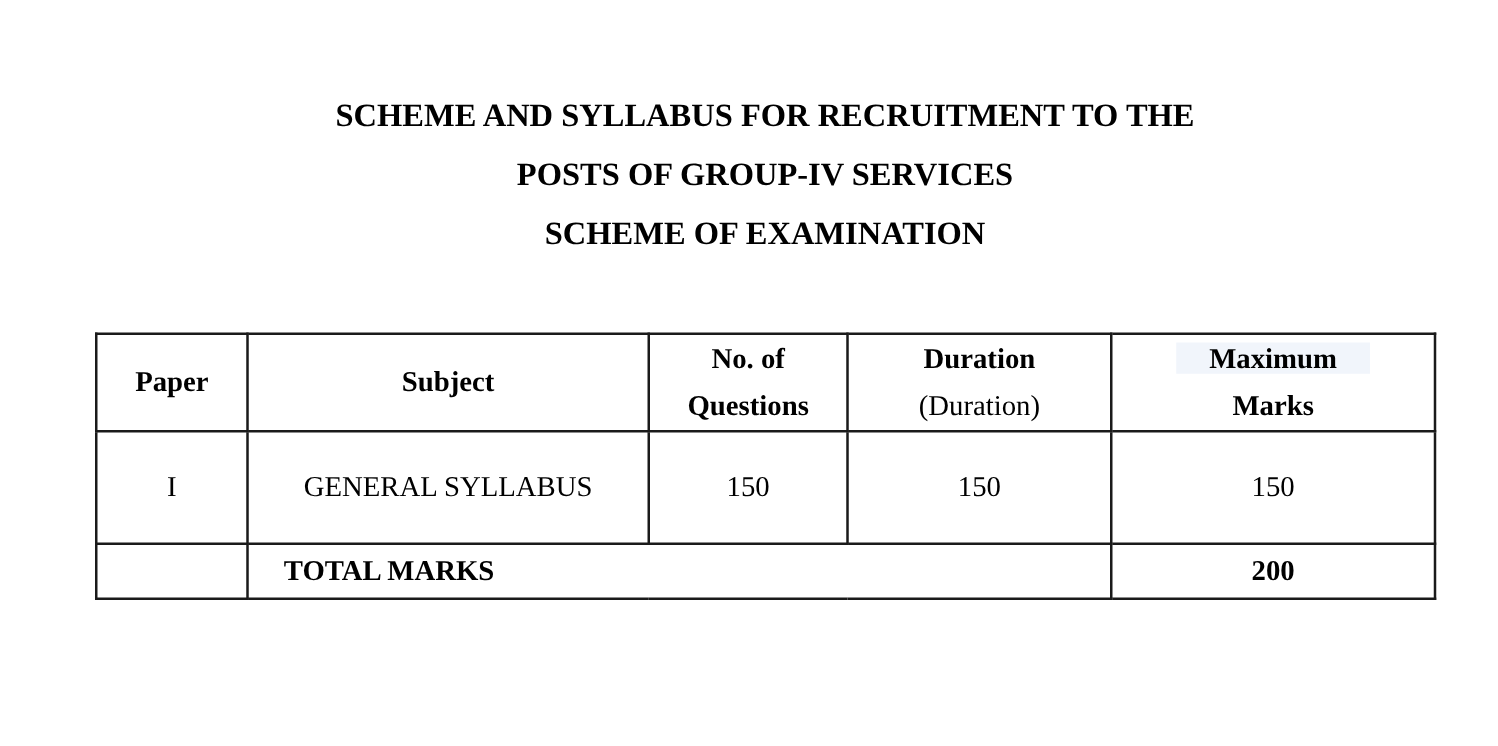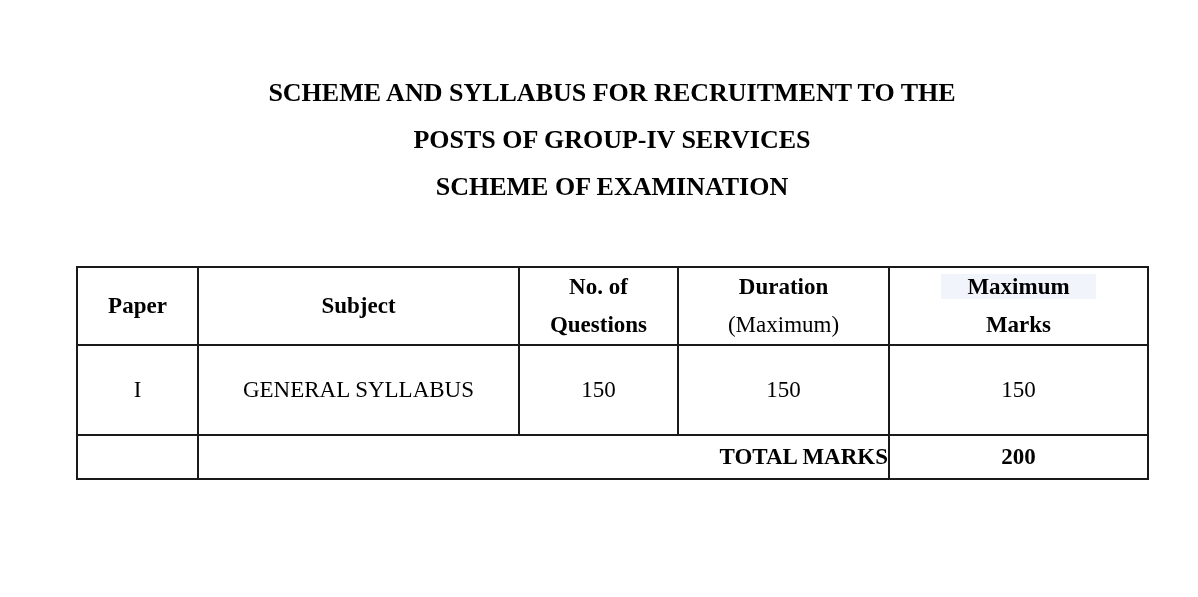--- a/index.html
+++ b/index.html
@@ -11,21 +11,21 @@
   .t2 { top:125px; }
   .t3 { top:172px; }
   table { position:absolute; left:76px; top:266px; border-collapse:collapse; }
   td { border:2px solid #1a1a1a; text-align:center; vertical-align:middle;
        font-size:23px; padding:0; }
   .h td { height:76px; font-weight:bold; }
   .r td { height:88px; }
   .tot td { height:42px; font-weight:bold; }
   .hl { background:#f1f5fb; padding:0 26px; }
   .normal { font-weight:normal; }
-  .left { text-align:right; padding-left:6px; }
+  .left { text-align:left; padding-left:28px; }
   .wr { line-height:38px; }
 </style>
 </head>
 <body>
 
 <div class="title t1">SCHEME AND SYLLABUS FOR RECRUITMENT TO THE</div>
 <div class="title t2">POSTS OF GROUP-IV SERVICES</div>
 <div class="title t3">SCHEME OF EXAMINATION</div>
 
 <table>
@@ -39,21 +39,21 @@
   <tbody>
       <tr class="h">
     <td>Paper</td>
     <td>Subject</td>
     <td class="wr">
       <div>No. of</div>
       <div>Questions</div>
     </td>
     <td class="wr">
       <div>Duration</div>
-      <div class="normal">(Maximum)</div>
+      <div class="normal">(Duration)</div>
     </td>
     <td class="wr">
       <div><span class="hl">Maximum</span></div>
       <div>Marks</div>
     </td>
   </tr>
   <tr class="r">
     <td>I</td>
     <td>GENERAL SYLLABUS</td>
     <td>150</td>

